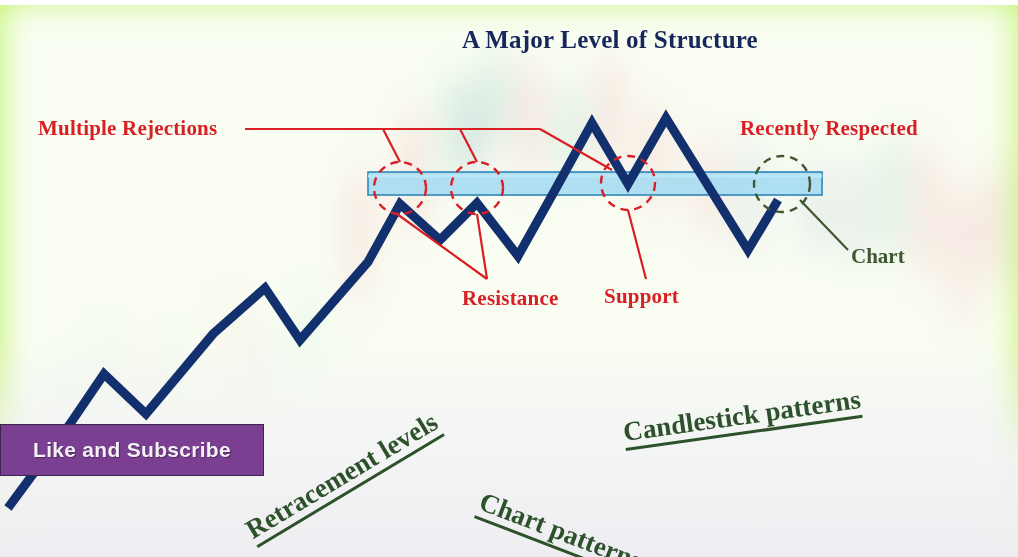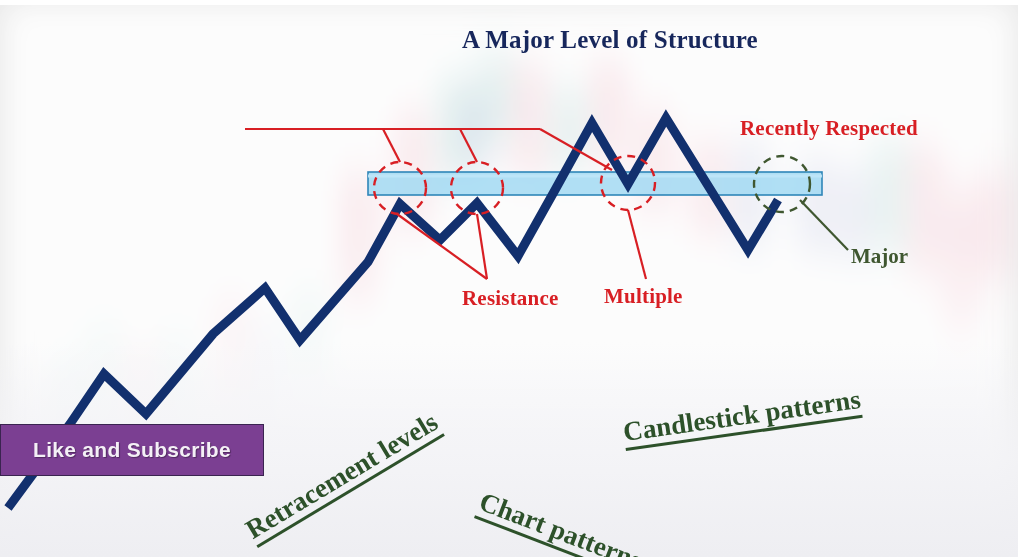--- a/index.html
+++ b/index.html
@@ -5,21 +5,21 @@
   html, body {
     margin: 0;
     padding: 0;
     background: #ffffff;
   }
   #stage {
     position: relative;
     width: 1018px;
     height: 557px;
     overflow: hidden;
-    background: #e5e5e5;
+    background: #bef264;
     font-family: "Liberation Serif", serif;
   }
 
   
   #backdrop {
     position: absolute;
     inset: 0;
     filter: blur(17px);
     opacity: 0.92;
   }
@@ -205,28 +205,29 @@
       <path d="M477,214 L487,279"></path>
     </g>
 
     <path d="M628,210 L646,279" stroke="#d81f24" stroke-width="2.2" fill="none"></path>
 
     <path d="M800,200 L848,250" stroke="#3f5730" stroke-width="2.2" fill="none"></path>
   </svg>
 
   <div class="lbl lbl-title" style="left:462px; top:27px;">A Major Level of Structure</div>
 
+  <div class="lbl lbl-red" style="left:38px; top:118px;">Multiple Rejections</div>
 
   <div class="lbl lbl-red" style="left:719px; top:118px;margin-left:21px;">Recently Respected</div>
 
   <div class="lbl lbl-red" style="left:462px; top:288px;">Resistance</div>
 
-  <div class="lbl lbl-red" style="left:604px; top:286px;">Multiple</div>
-
-  <div class="lbl lbl-green" style="left:851px; top:246px; font-size:21px; color:#3f5730;">Major</div>
+  <div class="lbl lbl-red" style="left:604px; top:286px;">Support</div>
+
+  <div class="lbl lbl-green" style="left:851px; top:246px; font-size:21px; color:#3f5730;">Chart</div>
 
   <div class="lbl lbl-rot" style="left:258px; top:516px; transform: rotate(-31deg);">Retracement levels</div>
 
   <div class="lbl lbl-rot" style="left:626px; top:419px; transform: rotate(-8deg);">Candlestick patterns</div>
 
   <div class="lbl lbl-rot" style="left:474px; top:486px; transform: rotate(21deg);">Chart patterns</div>
 
   <div id="sub-banner">
     <span>Like and Subscribe</span>
   </div>

